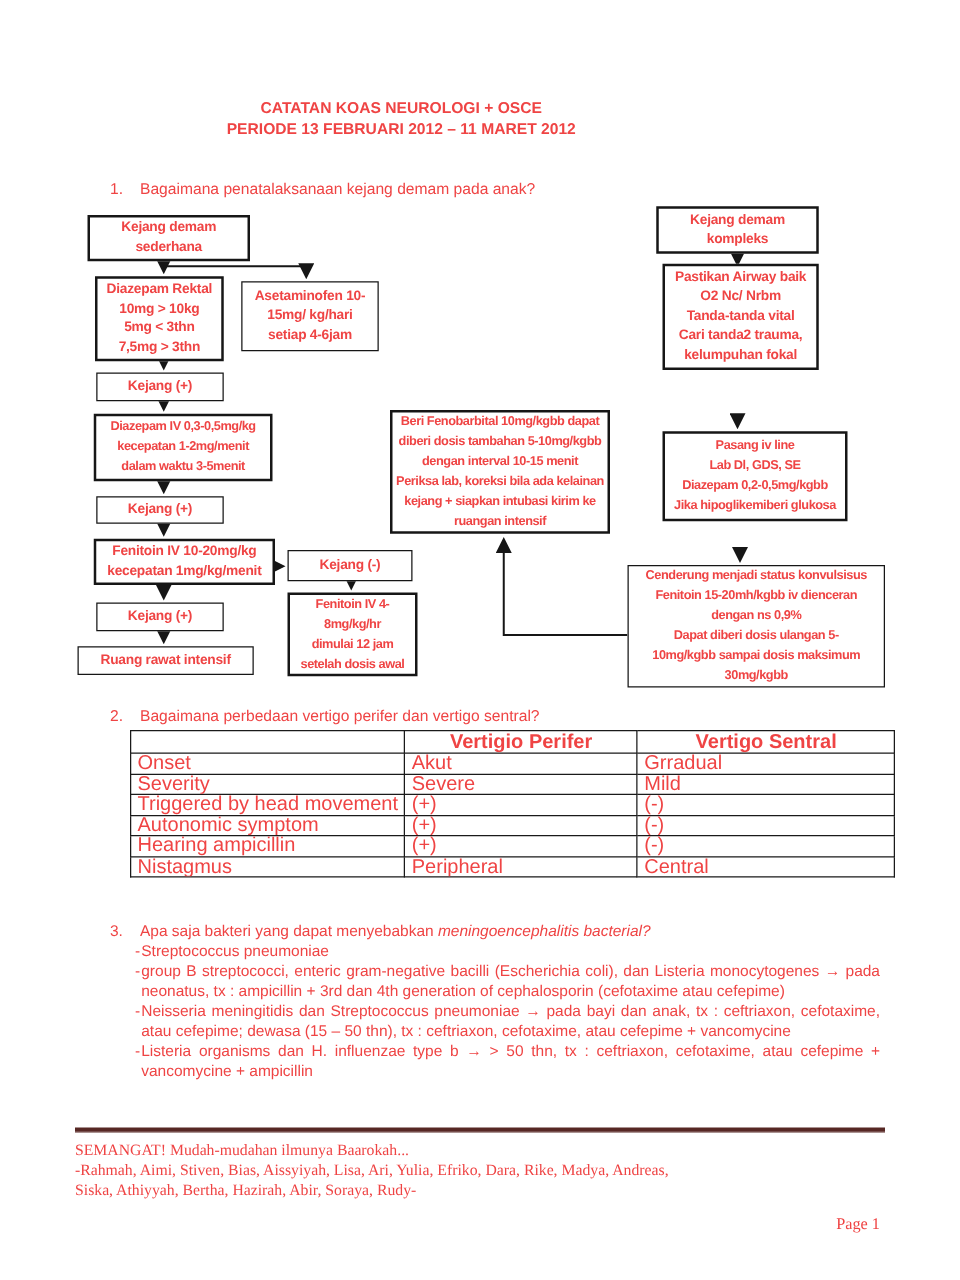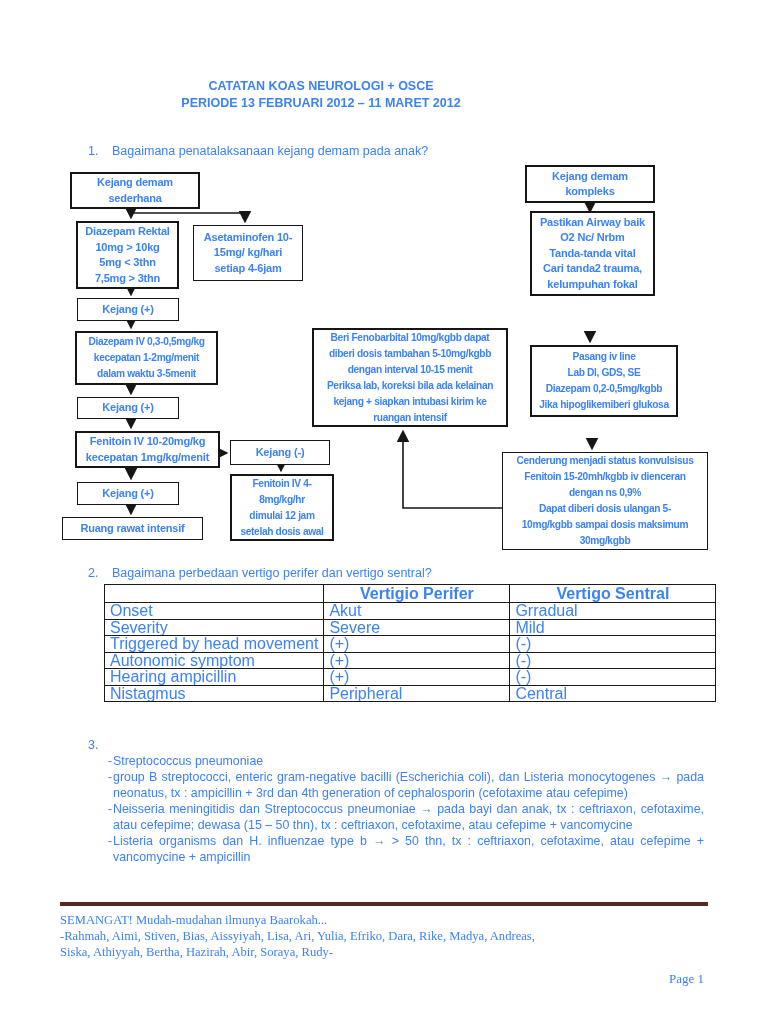--- a/index.html
+++ b/index.html
@@ -1,19 +1,19 @@
 <!DOCTYPE html>
 <html><head>
 <meta charset="utf-8">
 <style>
   * { margin:0; padding:0; box-sizing:border-box; }
   html,body { background:#e8e8e8; }
   .page {
     position:relative; width:768px; height:1024px; background:#ffffff;
-    font-family:"Liberation Sans", sans-serif; color:#3b82f6; overflow:hidden;
+    font-family:"Liberation Sans", sans-serif; color:#ef4444; overflow:hidden;
     margin:0 auto;
   }
   .title-block { position:absolute; top:78px; left:0; width:642px; text-align:center;
     font-weight:bold; font-size:12.5px; line-height:17px; }
   .q-line { position:absolute; left:88px; font-size:12.5px; }
   .q-num { display:inline-block; width:24px; }
   
   .fc-box {
     position:absolute; border:2px solid #161616; background:#fff;
     display:flex; flex-direction:column; align-items:center; justify-content:center;
@@ -86,21 +86,21 @@
   <div class="fc-box b-thin" style="left:193px;top:225px;width:110px;height:56px">Asetaminofen 10-<br>15mg/ kg/hari<br>setiap 4-6jam</div>
   <div class="fc-box b-thin" style="left:77px;top:298px;width:102px;height:23px">Kejang (+)</div>
   <div class="fc-box b-med fc-dense" style="left:75px;top:331px;width:143px;height:54px">Diazepam IV 0,3-0,5mg/kg<br>kecepatan 1-2mg/menit<br>dalam waktu 3-5menit</div>
   <div class="fc-box b-thin" style="left:77px;top:397px;width:102px;height:22px">Kejang (+)</div>
   <div class="fc-box b-med" style="left:75px;top:431px;width:145px;height:37px">Fenitoin IV 10-20mg/kg<br>kecepatan 1mg/kg/menit</div>
   <div class="fc-box b-thin" style="left:230px;top:440px;width:100px;height:25px">Kejang (-)</div>
   <div class="fc-box b-thin" style="left:77px;top:482px;width:102px;height:23px">Kejang (+)</div>
   <div class="fc-box b-thin" style="left:62px;top:517px;width:141px;height:23px">Ruang rawat intensif</div>
   <div class="fc-box b-thick fc-dense" style="left:230px;top:474px;width:104px;height:67px">Fenitoin IV 4-<br>8mg/kg/hr<br>dimulai 12 jam<br>setelah dosis awal</div>
 
-  <div class="fc-box b-med fc-dense" style="left:312px;top:328px;width:196px;height:99px">Beri Fenobarbital 10mg/kgbb dapat<br>diberi dosis tambahan 5-10mg/kgbb<br>dengan interval 10-15 menit<br>Periksa lab, koreksi bila ada kelainan<br>kejang + siapkan intubasi kirim ke<br>ruangan intensif</div>
+  <div class="fc-box b-med fc-dense" style="left:312px;top:328px;width:176px;height:99px">Beri Fenobarbital 10mg/kgbb dapat<br>diberi dosis tambahan 5-10mg/kgbb<br>dengan interval 10-15 menit<br>Periksa lab, koreksi bila ada kelainan<br>kejang + siapkan intubasi kirim ke<br>ruangan intensif</div>
 
   <div class="fc-box b-thick" style="left:525px;top:165px;width:130px;height:38px">Kejang demam<br>kompleks</div>
   <div class="fc-box b-thick" style="left:530px;top:211px;width:125px;height:85px">0 – 5 menit<br>Pastikan Airway baik<br>O2 Nc/ Nrbm<br>Tanda-tanda vital<br>Cari tanda2 trauma,<br>kelumpuhan fokal<br>tanda tanda infeksi</div>
   <div class="fc-box b-med fc-dense" style="left:530px;top:345px;width:148px;height:72px">5 – 10 menit<br>Pasang iv line<br>Lab Dl, GDS, SE<br>Diazepam 0,2-0,5mg/kgbb<br>Jika hipoglikemiberi glukosa<br>25% 2ml/kgbb</div>
   <div class="fc-box b-thin fc-dense" style="left:502px;top:452px;width:206px;height:98px">Cenderung menjadi status konvulsisus<br>Fenitoin 15-20mh/kgbb iv dienceran<br>dengan ns 0,9%<br>Dapat diberi dosis ulangan 5-<br>10mg/kgbb sampai dosis maksimum<br>30mg/kgbb</div>
 
   <div class="q-line" style="top:566px">
     <span class="q-num">2.</span><span>Bagaimana perbedaan vertigo perifer dan vertigo sentral?</span>
   </div>
 
@@ -149,20 +149,21 @@
           <td>Peripheral</td>
           <td>Central</td>
         </tr>
       </tbody>
     </table>
   </div>
 
   <div class="q3-block">
     <div class="q3-head">
       <span class="q-num">3.</span>
+      <span><span>Apa saja bakteri yang dapat menyebabkan </span><i>meningoencephalitis bacterial</i><i>?</i></span>
     </div>
     <div class="bullet">
       <span class="dash">-</span>
       <div class="btext">Streptococcus pneumoniae</div>
     </div>
     <div class="bullet">
       <span class="dash">-</span>
       <div class="btext">group B streptococci, enteric gram-negative bacilli (Escherichia coli), dan Listeria monocytogenes → pada neonatus, tx : ampicillin + 3rd dan 4th generation of cephalosporin (cefotaxime atau cefepime)</div>
     </div>
     <div class="bullet">

